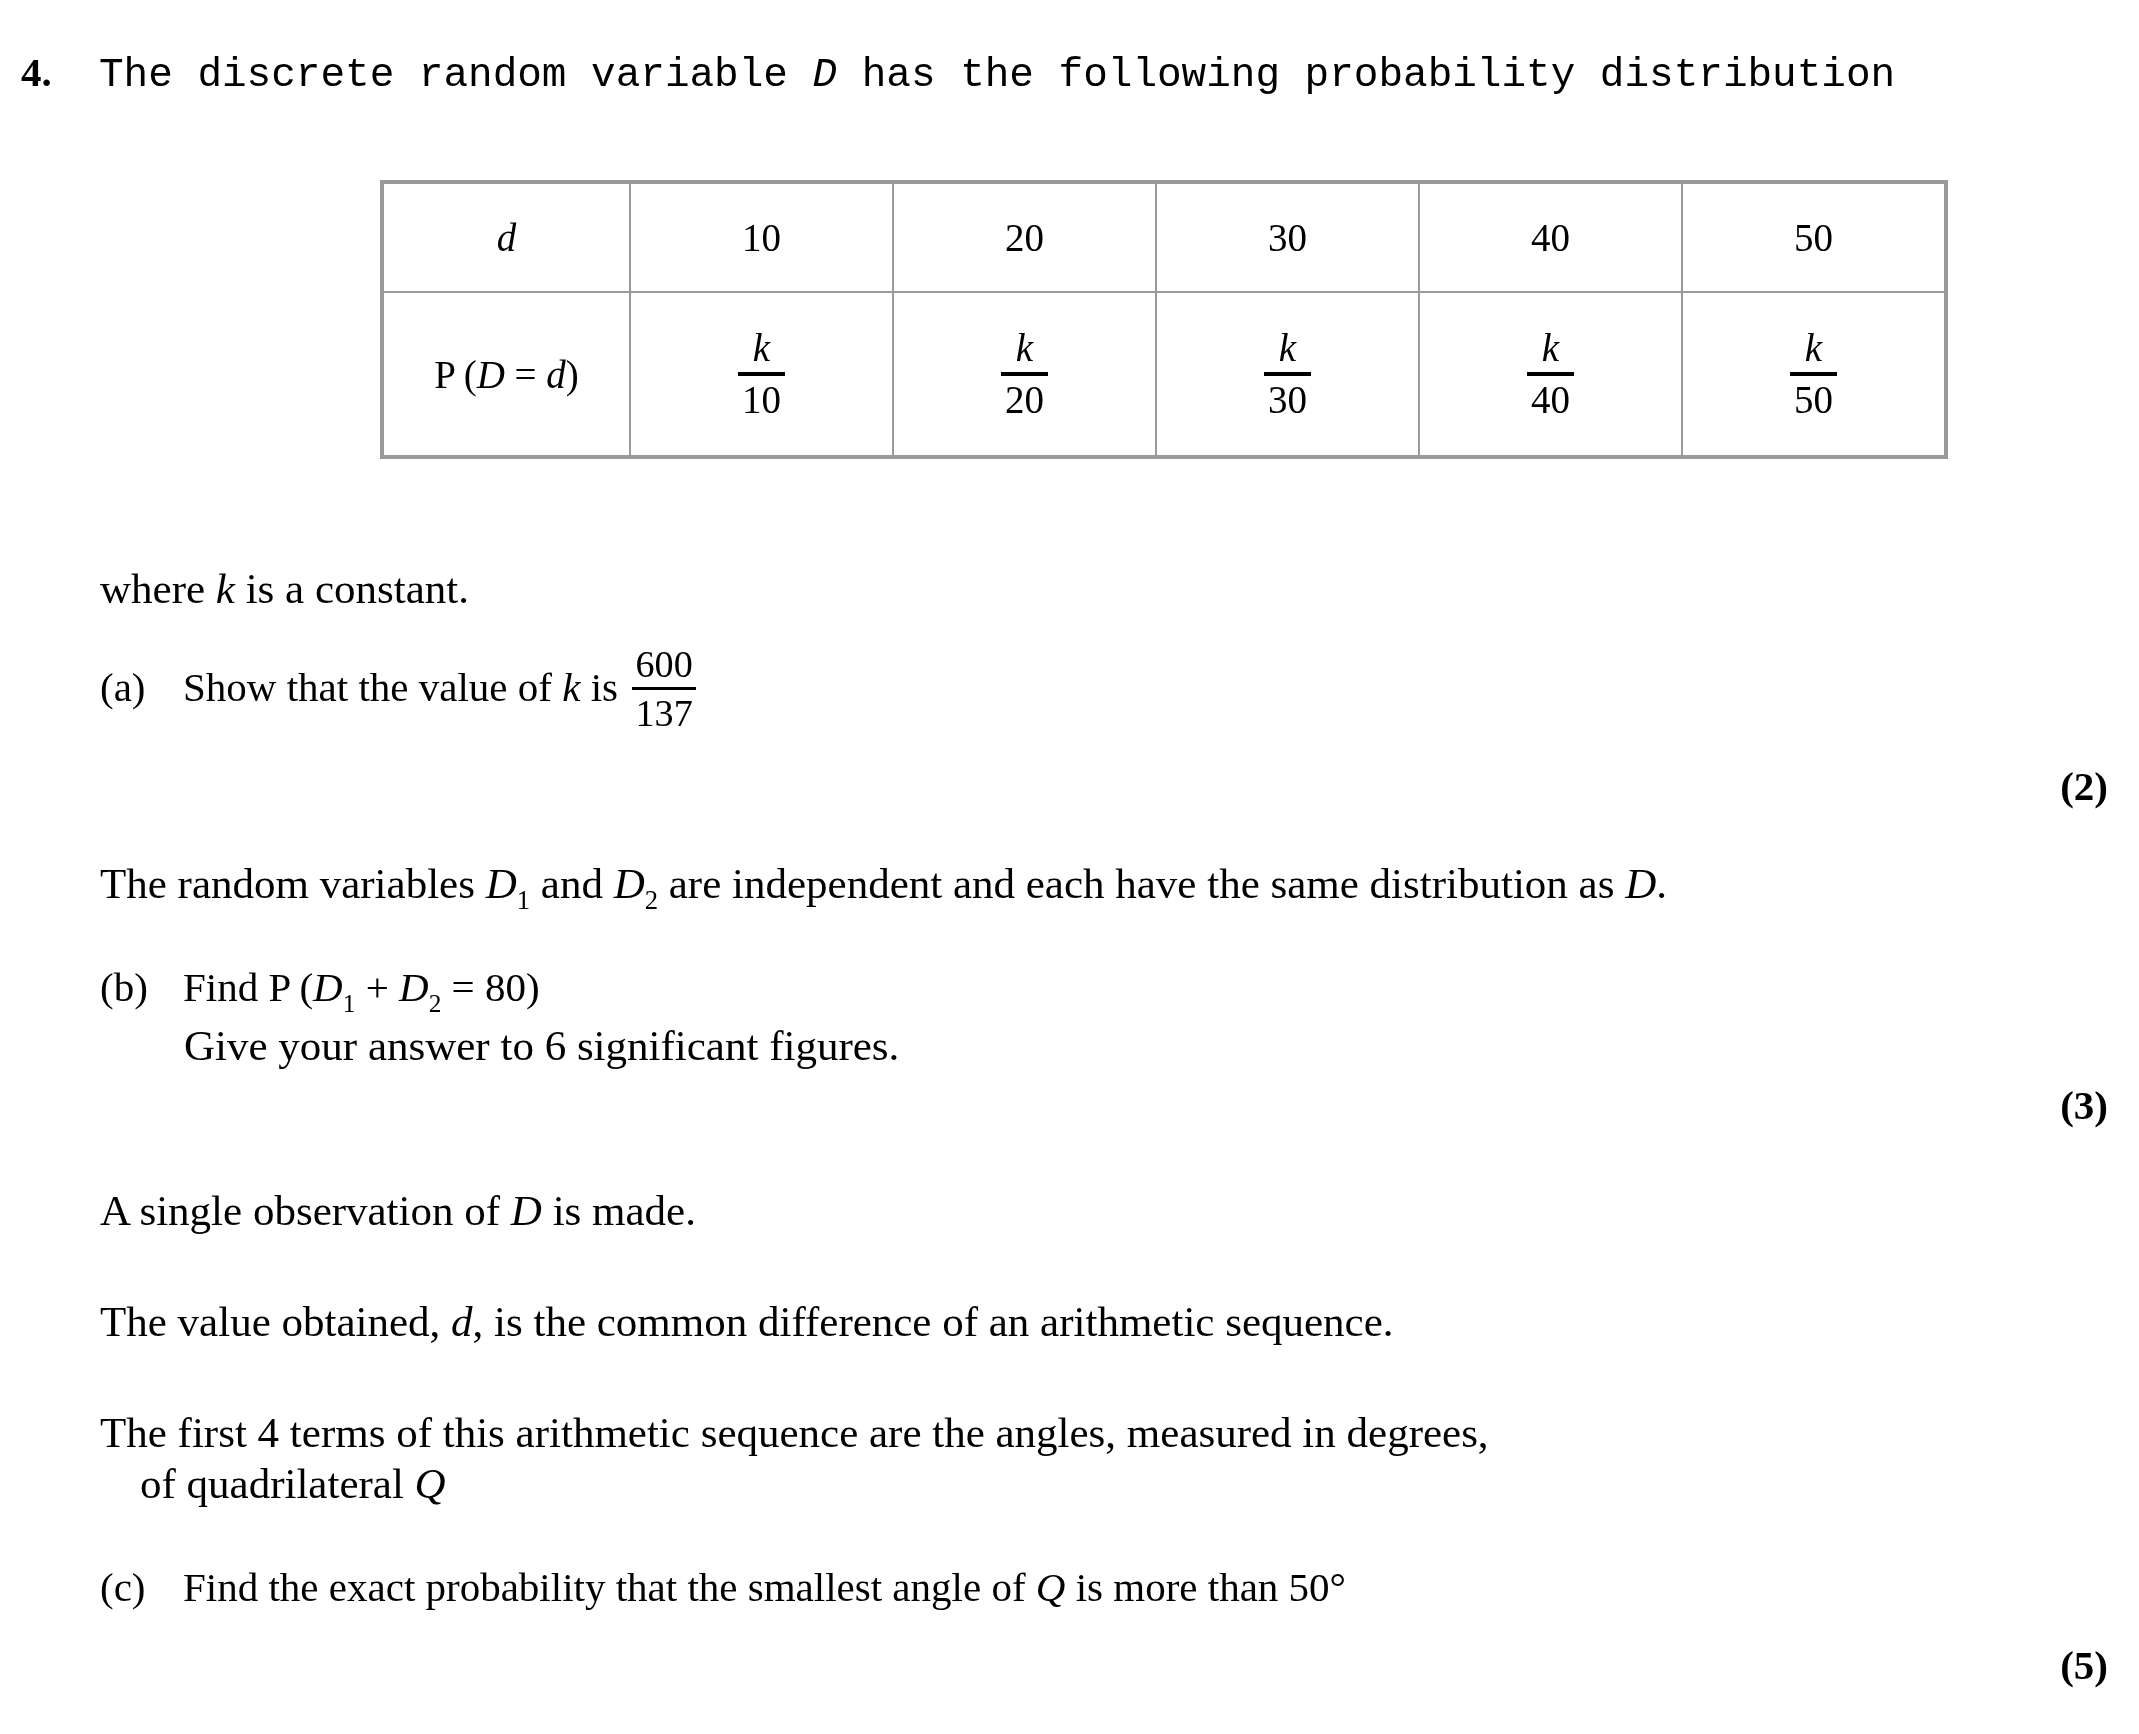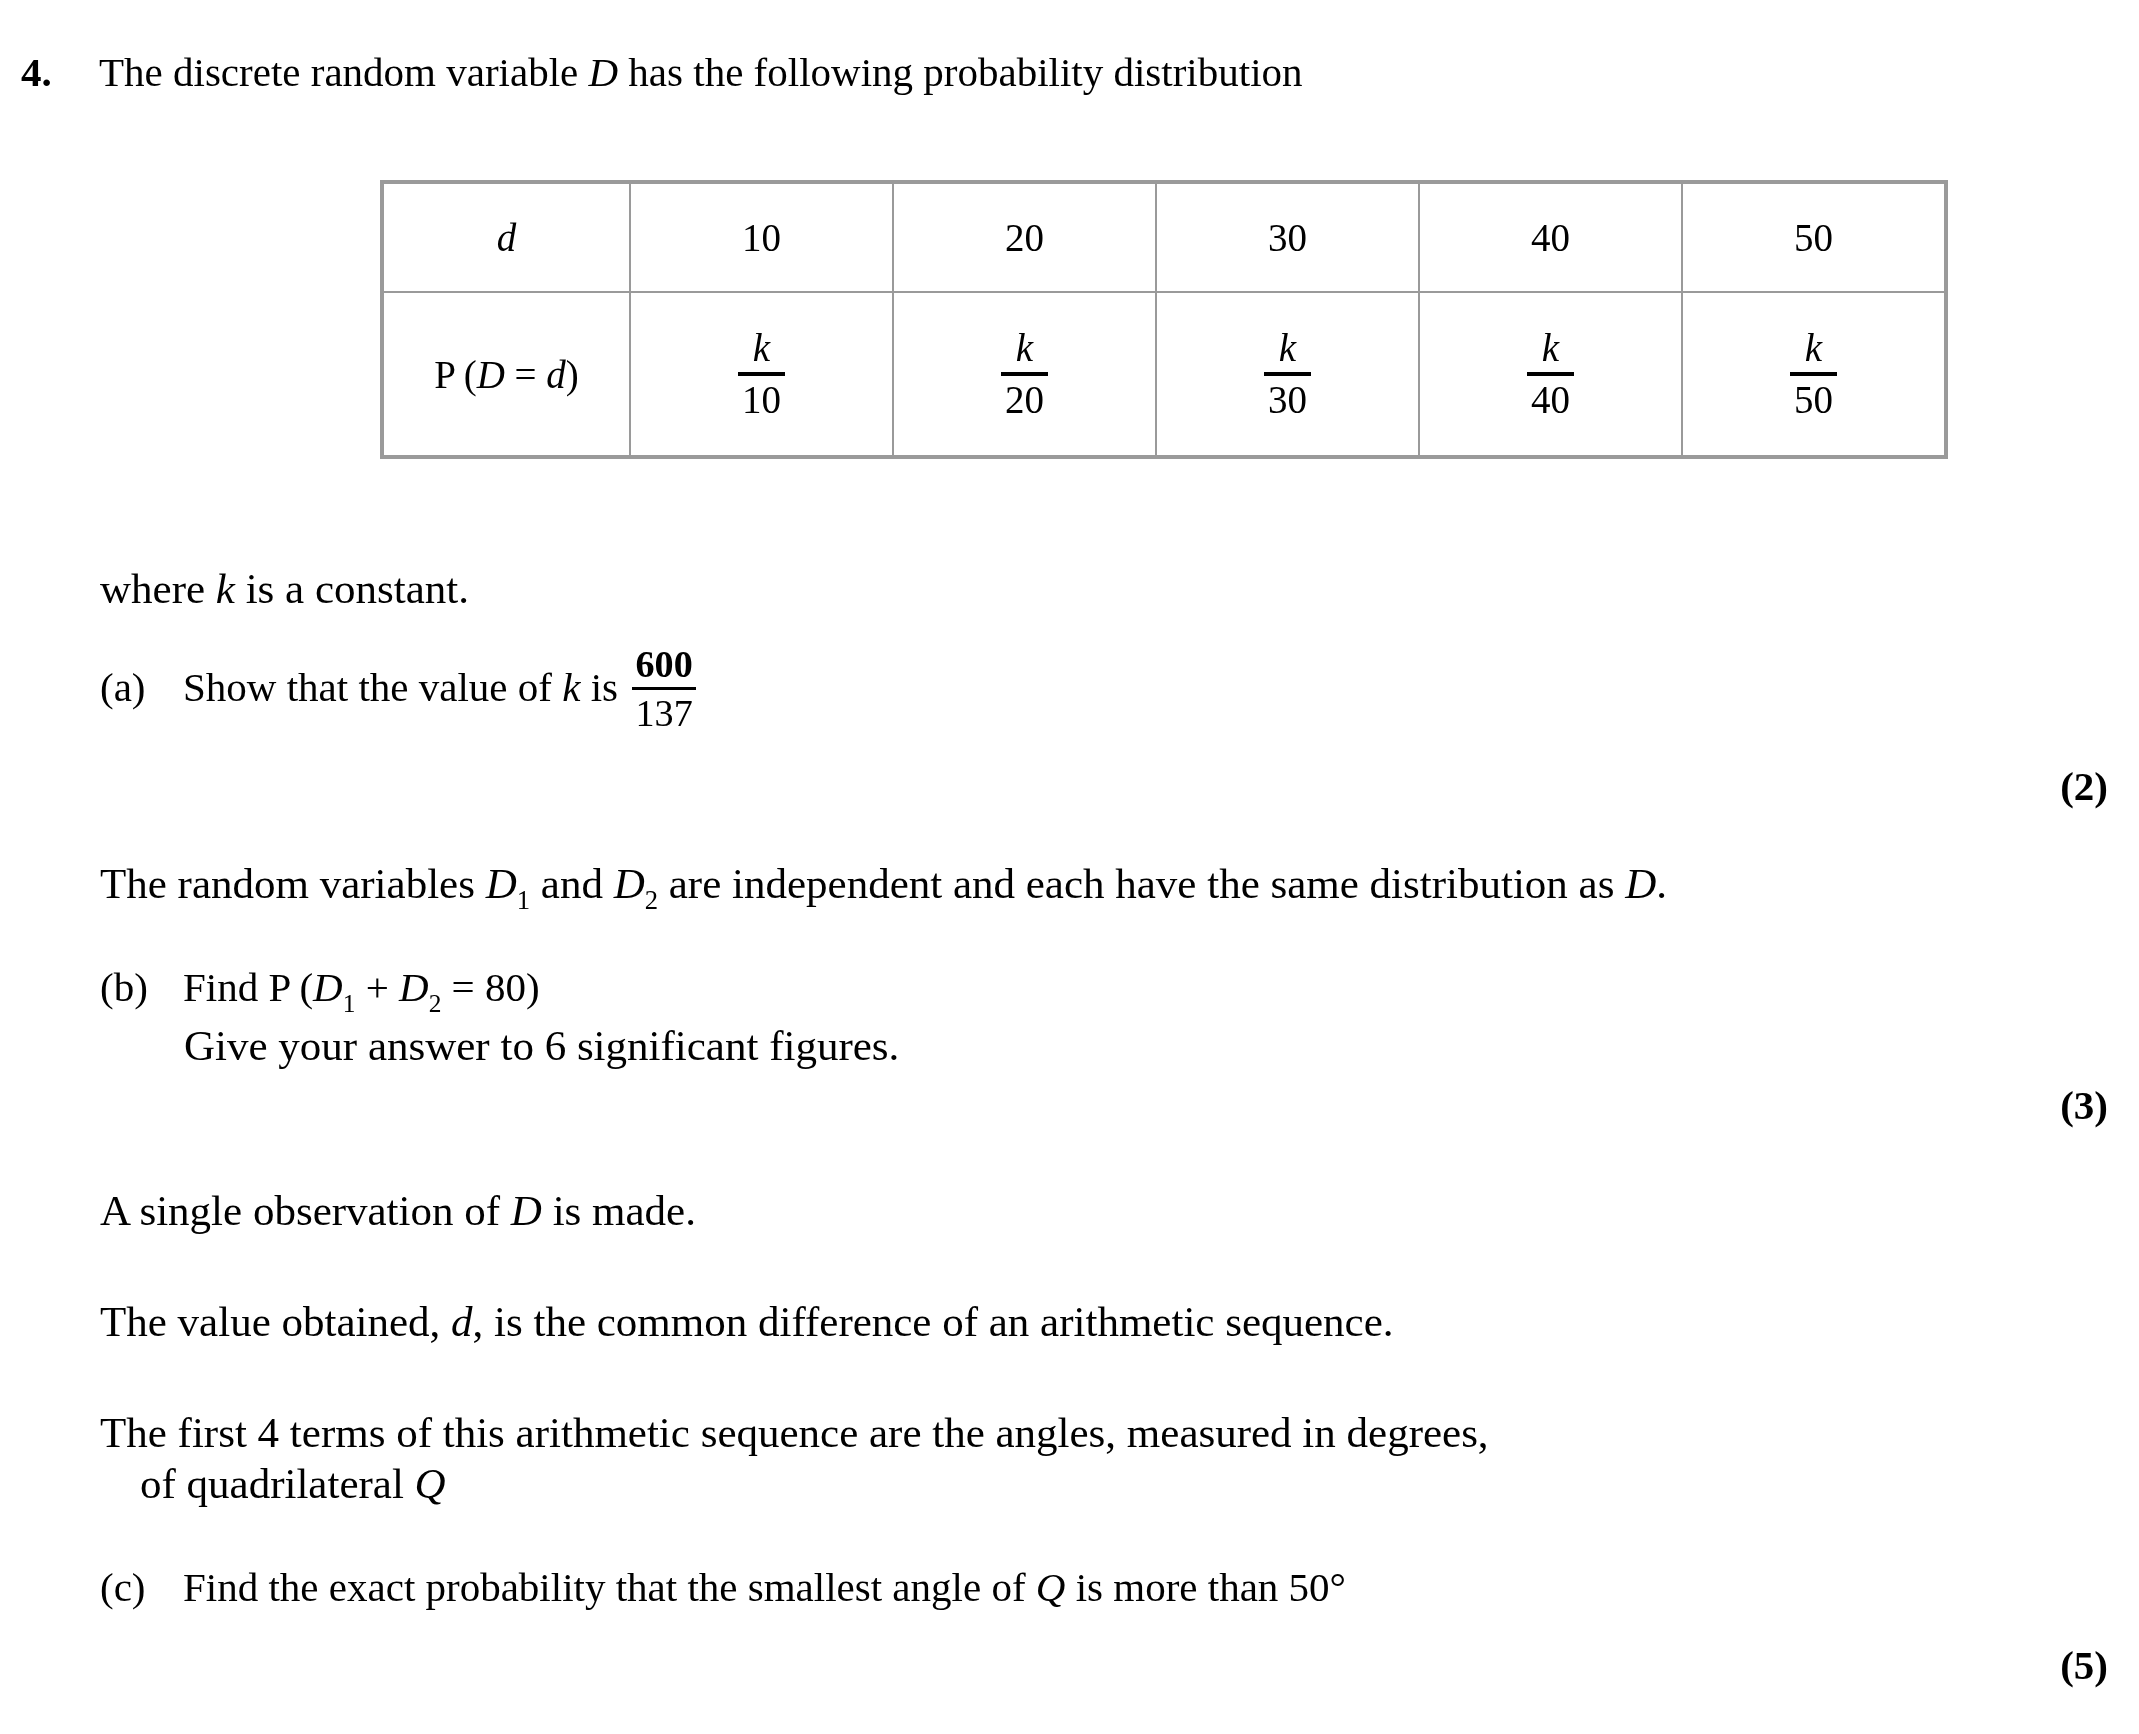--- a/index.html
+++ b/index.html
@@ -33,21 +33,21 @@
     display: flex;
     align-items: baseline;
     font-size: 41px;
     line-height: 1.0;
   }
   .q-number {
     font-weight: bold;
     width: 78px;
     flex: 0 0 78px;
   }
-  .q-text { white-space: nowrap; }
+  .q-text { white-space: nowrap; font-family: Liberation Mono, monospace; }
 
   
   .dist-table-wrap {
     position: absolute;
     left: 380px;
     top: 180px;
   }
   table.dist {
     border-collapse: collapse;
     table-layout: fixed;
@@ -113,21 +113,21 @@
   .frac-inline {
     display: inline-block;
     vertical-align: middle;
     text-align: center;
     line-height: 1.05;
     font-size: 0.93em;
     margin: 0 3.1px;
     position: relative;
     top: -3.1px;
   }
-  .frac-inline .num { display: block; padding: 0 4.2px; font-weight: bold; }
+  .frac-inline .num { display: block; padding: 0 4.2px; }
   .frac-inline .bar { display: block; height: 3.1px; background: #000; margin: 3.1px 1px; }
   .frac-inline .den { display: block; padding: 0 4.2px; }
 
   
   .marks {
     position: absolute;
     right: 32px;
     font-size: 41px;
     font-weight: bold;
     line-height: 1.0;

